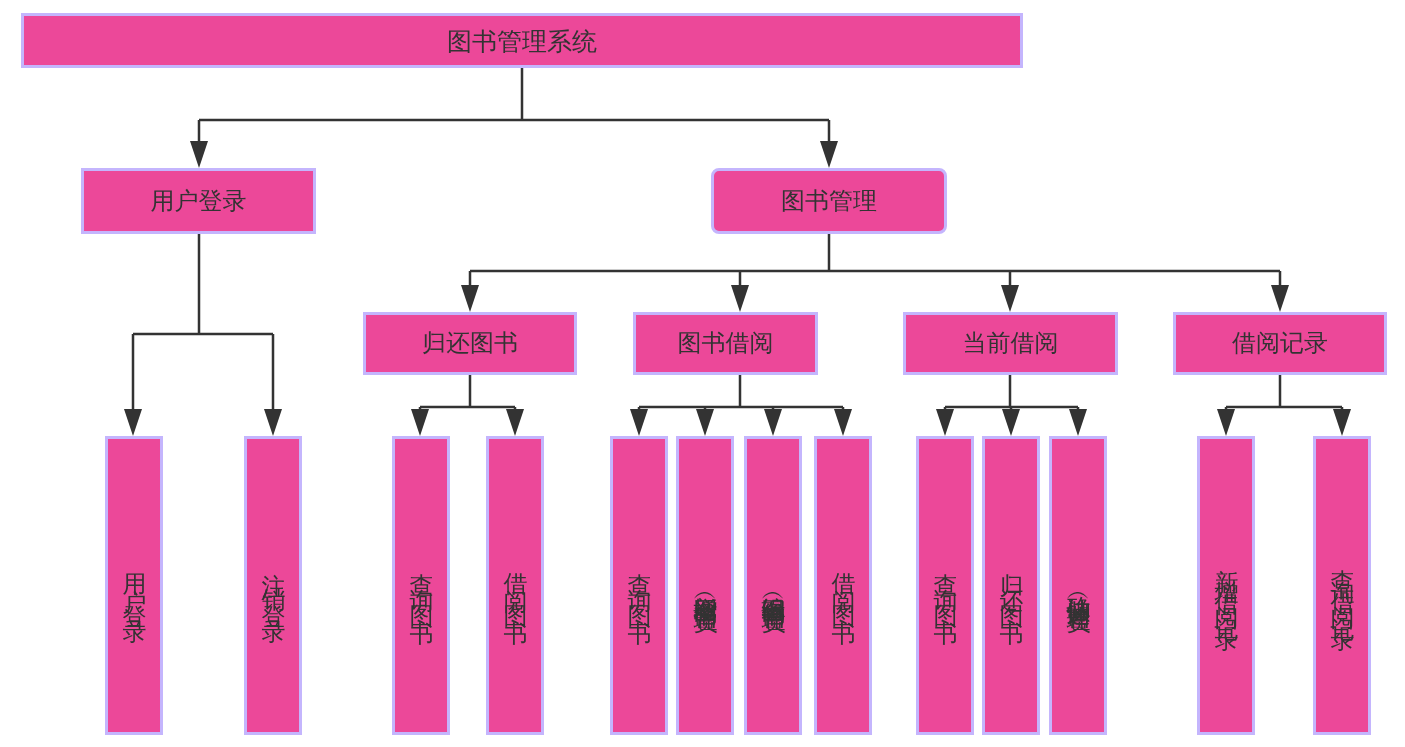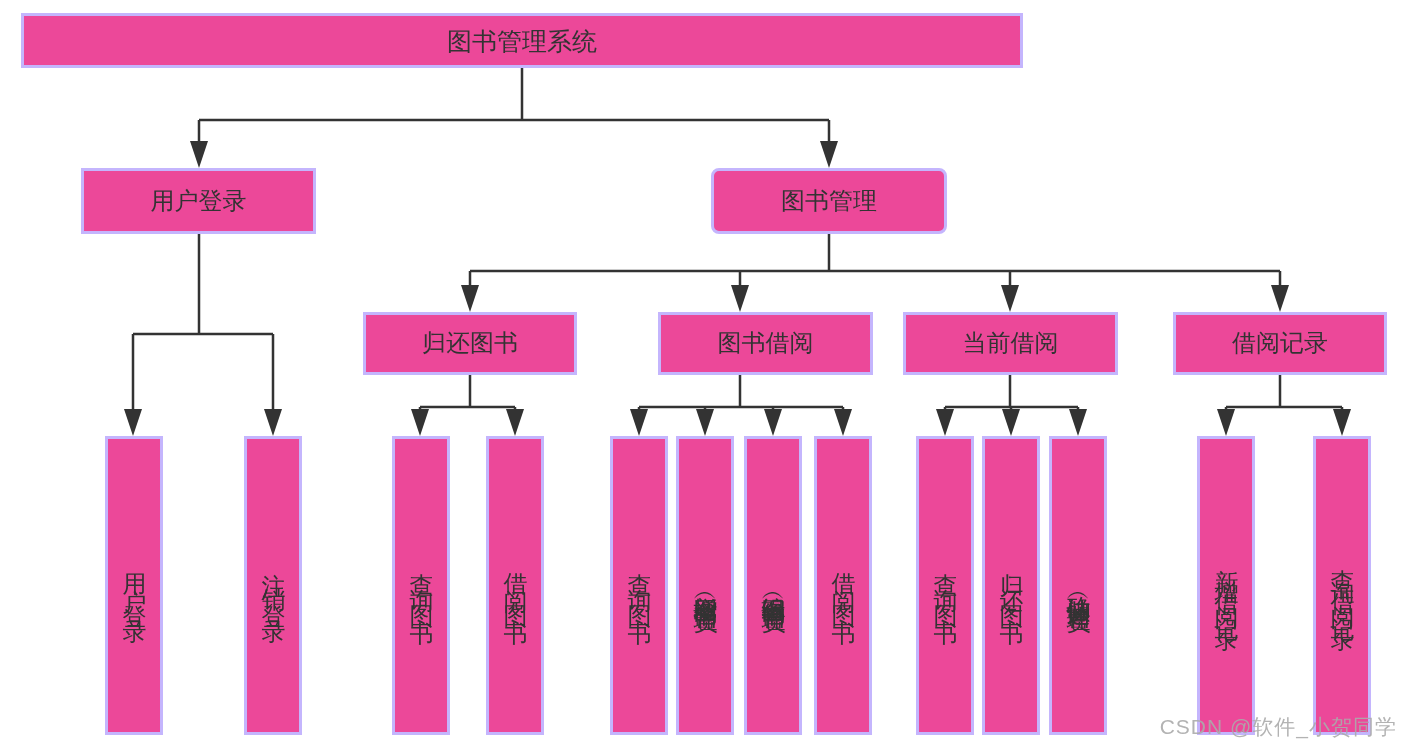--- a/index.html
+++ b/index.html
@@ -105,21 +105,21 @@
       <polygon points="1333,409 1351,409 1342,436"></polygon>
     </g>
   </svg>
 
   <div class="node root">图书管理系统</div>
 
   <div class="node lvl2" style="left:81px; width:235px;">用户登录</div>
   <div class="node lvl2" style="left:711px; width:236px;border-radius:8px;">图书管理</div>
 
   <div class="node lvl3" style="left:363px; width:214px;">归还图书</div>
-  <div class="node lvl3" style="left:658px; width:215px;">图书借阅</div>
+  <div class="node lvl3" style="left:633px; width:185px;">图书借阅</div>
   <div class="node lvl3" style="left:1173px; width:214px;">借阅记录</div>
   <div class="node lvl3" style="left:903px; width:215px;">当前借阅</div>
 
   <div class="node leaf cjk4" style="left:105px;">用户登录</div>
   <div class="node leaf cjk4" style="left:244px;">注销登录</div>
 
   <div class="node leaf cjk4" style="left:392px;">查询图书</div>
   <div class="node leaf cjk4" style="left:486px;">借阅图书</div>
 
   <div class="node leaf cjk4" style="left:610px;">查询图书</div>
@@ -127,14 +127,13 @@
   <div class="node leaf cjk10" style="left:744px;">编辑图书（管理员）</div>
   <div class="node leaf cjk4" style="left:814px;">借阅图书</div>
 
   <div class="node leaf cjk4" style="left:916px;">查询图书</div>
   <div class="node leaf cjk4" style="left:982px;">归还图书</div>
   <div class="node leaf cjk10" style="left:1049px;">确认归还（管理员）</div>
 
   <div class="node leaf cjk6" style="left:1197px;">新增借阅记录</div>
   <div class="node leaf cjk6" style="left:1313px;">查询借阅记录</div>
 
-  <div class="watermark">CSDN @软件_小贺同学</div>
 </div>
 
 </body></html>

